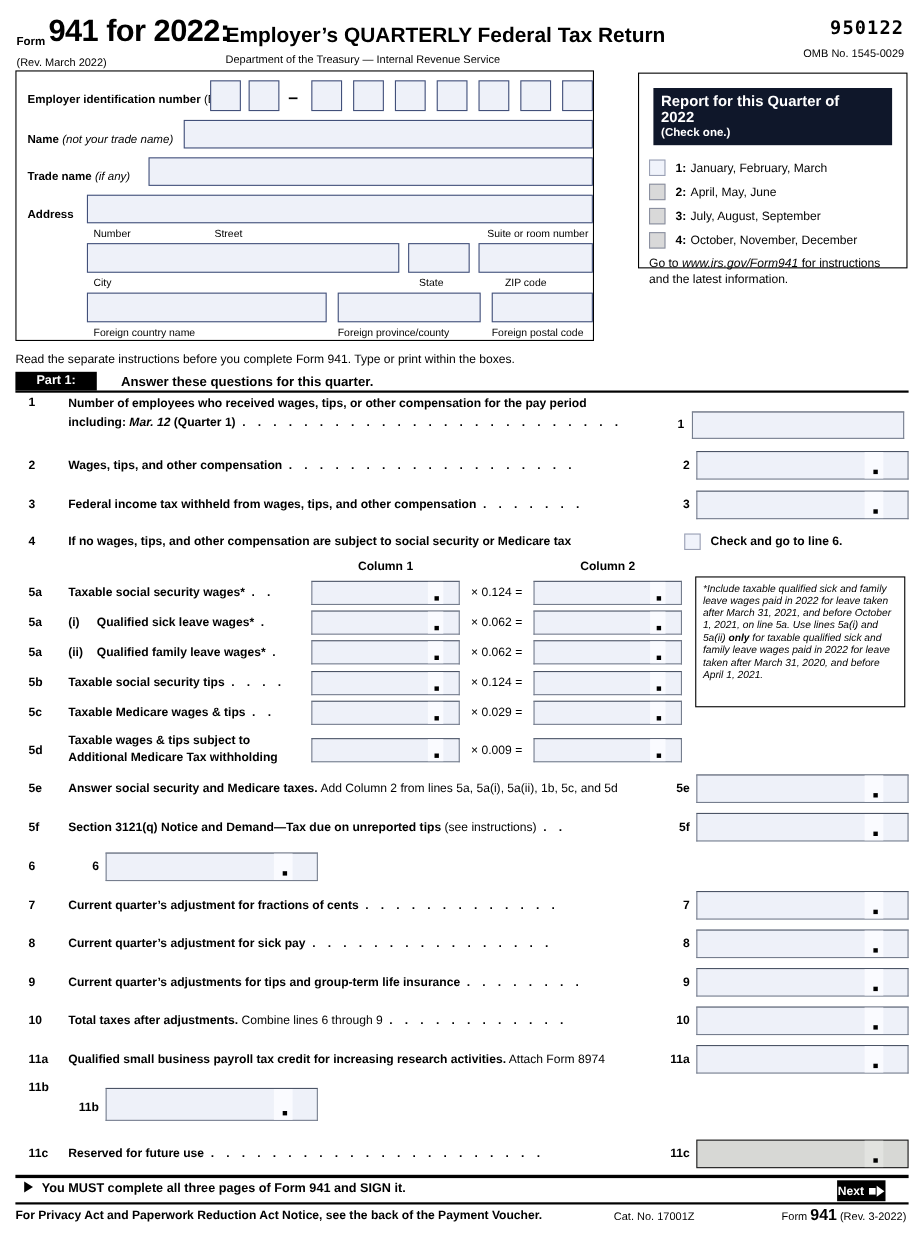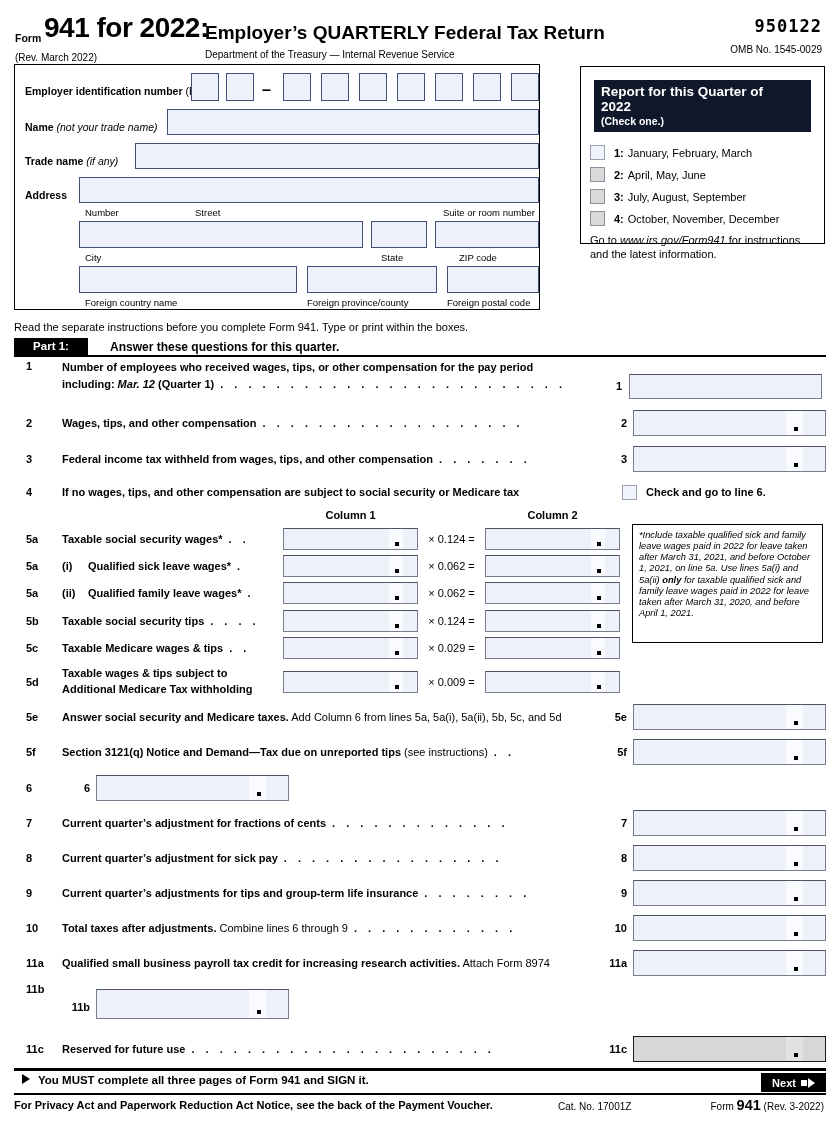--- a/index.html
+++ b/index.html
@@ -94,21 +94,21 @@
   .crate { width:67px; text-align:center; font-size:11px; flex:none; }
 
   .note5 { position:absolute; left:632px; top:524px; width:191px; height:119px; border:1.7px solid #000;
            padding:5px 6px; font-size:9.3px; font-style:italic; line-height:1.2; overflow:hidden; }
 
   
   .rule1 { position:absolute; left:14px; top:1068px; width:812px; height:2.6px; background:#000; }
   .rule2 { position:absolute; left:14px; top:1093px; width:812px; height:1.9px; background:#000; }
   .must { position:absolute; left:22px; top:1074px; font-size:11.5px; font-weight:bold; }
   .must .tri { display:inline-block; width:0; height:0; border-left:8px solid #000; border-top:5px solid transparent; border-bottom:5px solid transparent; margin-right:8px; }
-  .nextbtn { position:absolute; left:761px; top:1073px; width:65px; height:19px; background:#000; color:#fff;
+  .nextbtn { position:absolute; left:761px; top:1073px; width:44px; height:19px; background:#000; color:#fff;
              display:flex; align-items:center; justify-content:center; font-size:11px; font-weight:bold; cursor:pointer; }
   .nextbtn .sq { width:6px; height:6px; background:#fff; margin-left:5px; }
   .nextbtn .tr { width:0; height:0; border-left:7px solid #fff; border-top:5px solid transparent; border-bottom:5px solid transparent; margin-left:1px; }
   .privacy { position:absolute; left:14px; top:1099px; font-size:11px; font-weight:bold; }
   .catno { position:absolute; left:558px; top:1101px; font-size:10px; }
   .f941 { position:absolute; right:16px; top:1097px; font-size:10px; }
   .f941 .n { font-size:14.5px; font-weight:bold; }
 </style>
 </head>
 <body>
@@ -321,21 +321,21 @@
     <div class="cbox">
         <span class="stripe"></span>
         <span class="dot"></span>
       </div>
   </div>
 
   <div class="note5"><span>*Include taxable qualified sick and family leave wages paid in 2022 for leave taken after March 31, 2021, and before October 1, 2021, on line 5a. Use lines 5a(i) and 5a(ii) </span><span class="b">only</span><span> for taxable qualified sick and family leave wages paid in 2022 for leave taken after March 31, 2020, and before April 1, 2021.</span></div>
 
   <div class="arow" style="top:704px;">
     <div class="ln">5e</div>
-    <div class="lt"><span>Answer social security and Medicare taxes.</span><span class="r"> Add Column 6 from lines 5a, 5a(i), 5a(ii), 5b, 5c, and 5d</span><span class="dots"></span></div>
+    <div class="lt"><span>Answer social security and Medicare taxes.</span><span class="r"> Add Column 2 from lines 5a, 5a(i), 5a(ii), 1b, 5c, and 5d</span><span class="dots"></span></div>
     <div class="bn">5e</div>
     <div class="amt">
         <span class="stripe"></span>
         <span class="dot"></span>
       </div>
   </div>
 
   <div class="arow" style="top:739px;">
     <div class="ln">5f</div>
     <div class="lt"><span>Section 3121(q) Notice and Demand—Tax due on unreported tips</span><span class="r"> (see instructions)</span><span class="dots">. .</span></div>

